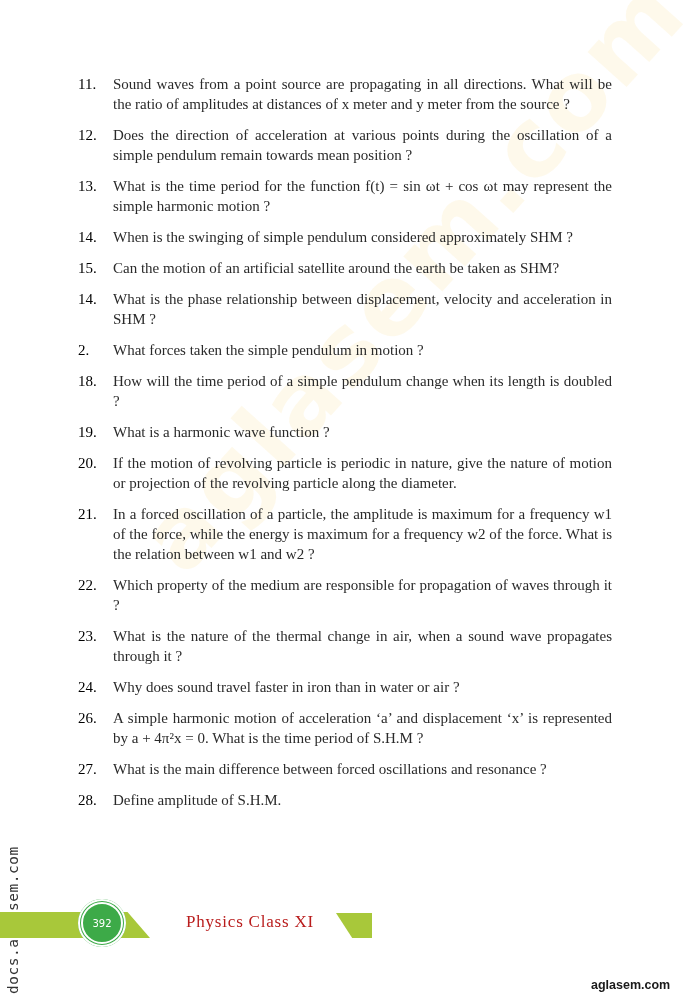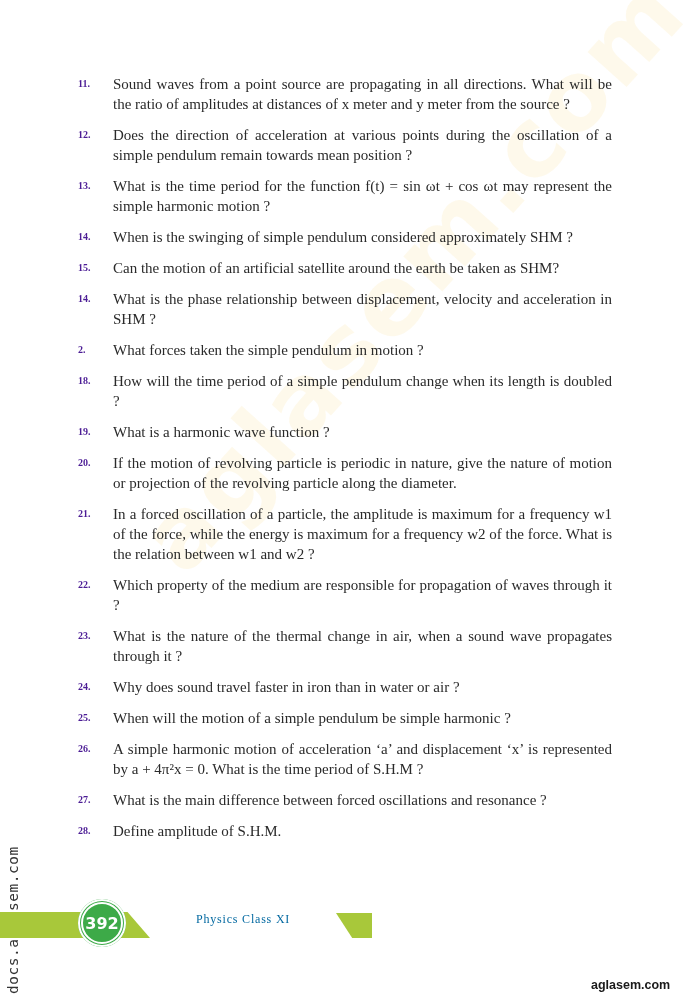--- a/index.html
+++ b/index.html
@@ -37,23 +37,23 @@
       display: flex;
       align-items: flex-start;
       margin-bottom: 11px;
       font-size: 13.6px;
       line-height: 20px;
     }
     .q .num {
       width: 35px;
       flex: 0 0 35px;
       font-family: "Liberation Serif", serif;
-      font-weight: bold;
-      font-size: 10px;
-      color: #4c1d95;
+      font-weight: normal;
+      font-size: 15px;
+      color: #000000;
     }
     .q .text {
       flex: 1;
       text-align: justify;
       font-family: Liberation Serif, serif;
       font-size: 15px;
       color: #2a2a2a;
     }
     .side-text {
       position: absolute;
@@ -92,31 +92,31 @@
     .page-badge::before {
       content: "";
       position: absolute;
       inset: 3px;
       border-radius: 50%;
       border: 2px solid #ffffff;
     }
     .page-badge span {
       position: relative;
       font-family: "DejaVu Sans", sans-serif;
-      font-weight: bold;
-      font-size: 16px;
+      font-weight: normal;
+      font-size: 10px;
       color: #ffffff;
     }
     .footer-title {
       position: absolute;
-      left: 196px;
+      left: 186px;
       top: 912px;
       font-family: "Liberation Serif", serif;
-      font-size: 12px;
-      color: #0369a1;
+      font-size: 17px;
+      color: #b91c1c;
       letter-spacing: 0.8px;
     }
     .footer-bar-right {
       position: absolute;
       left: 336px;
       top: 913px;
       width: 36px;
       height: 25px;
       background: #a8c83a;
       clip-path: polygon(0 0, 100% 0, 100% 100%, 45% 100%);
@@ -187,24 +187,20 @@
   </div>
   <div class="q">
     <span class="num">23.</span>
     <span class="text">What is the nature of the thermal change in air, when a sound wave propagates through it ?</span>
   </div>
   <div class="q">
     <span class="num">24.</span>
     <span class="text">Why does sound travel faster in iron than in water or air ?</span>
   </div>
   <div class="q">
-    <span class="num">25.</span>
-    <span class="text">When will the motion of a simple pendulum be simple harmonic ?</span>
-  </div>
-  <div class="q">
     <span class="num">26.</span>
     <span class="text">A simple harmonic motion of acceleration ‘a’ and displacement ‘x’ is represented by a + 4π²x = 0. What is the time period of S.H.M ?</span>
   </div>
   <div class="q">
     <span class="num">27.</span>
     <span class="text">What is the main difference between forced oscillations and resonance ?</span>
   </div>
   <div class="q">
     <span class="num">28.</span>
     <span class="text">Define amplitude of S.H.M.</span>

